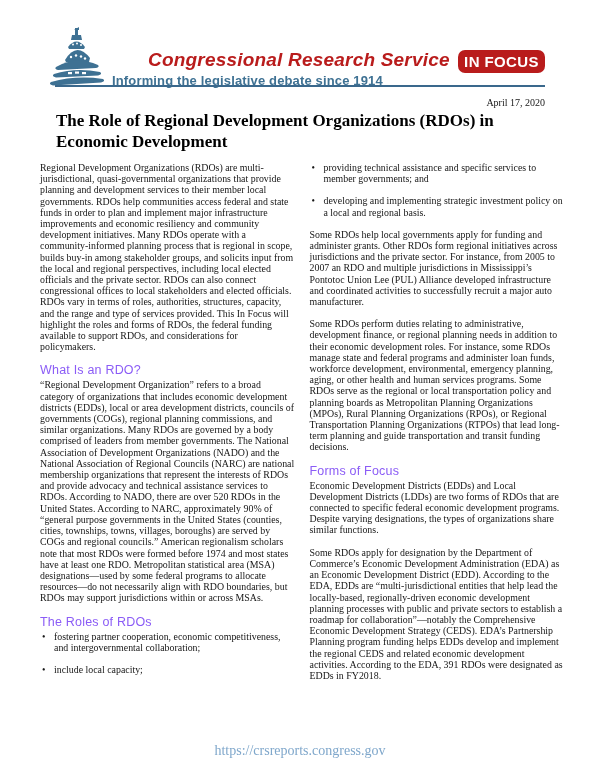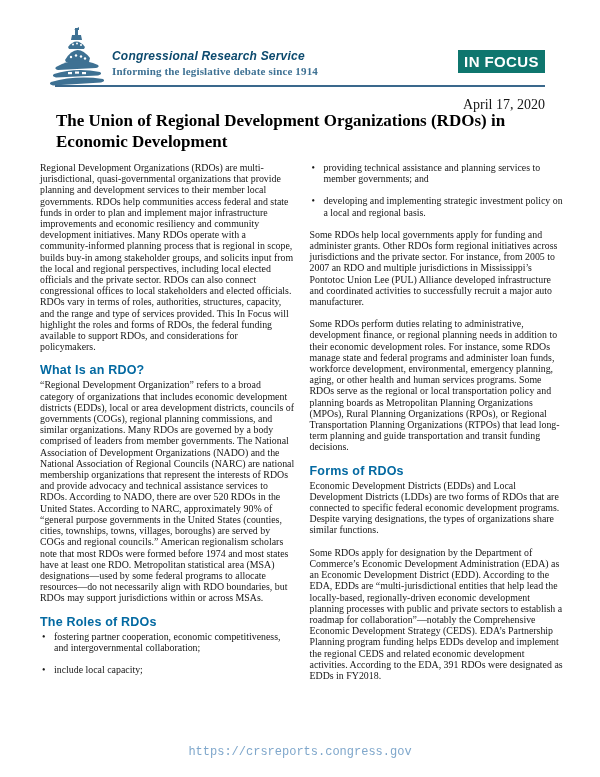--- a/index.html
+++ b/index.html
@@ -13,65 +13,65 @@
   }
   .page{position:absolute;inset:0;}
 
   
   .logo-group{position:absolute;left:48px;top:27px;display:flex;align-items:flex-start;}
   .dome-svg{width:58px;height:60px;display:block;}
   .brand-text{margin-left:6px;margin-top:22px;}
   .brand-name{
     font-family:"Liberation Sans", sans-serif;
     font-weight:bold;font-style:italic;
-    font-size:12px;letter-spacing:.2px;
-    color:#0c4a6e;white-space:nowrap;
+    font-size:19px;letter-spacing:.2px;
+    color:#b91c1c;white-space:nowrap;margin-left:36px;
   }
   .brand-tagline{
-    font-family:Liberation Serif, serif;
-    font-weight:bold;font-size:11px;letter-spacing:.15px;
+    font-family:Liberation Sans, sans-serif;
+    font-weight:bold;font-size:13px;letter-spacing:.15px;
     color:#3E7193;margin-top:2px;white-space:nowrap;
   }
   .badge{
     position:absolute;left:458px;top:50px;width:87px;height:23px;
-    background:#0f766e;color:#ffffff;
+    background:#b91c1c;color:#ffffff;
     font-family:"Liberation Sans", sans-serif;font-weight:bold;
     font-size:15px;letter-spacing:.4px;
-    display:flex;align-items:center;justify-content:center;
+    display:flex;align-items:center;justify-content:center;border-radius:7px;
   }
   .header-rule{position:absolute;left:55px;top:85px;width:490px;height:2px;background:#3A688C;}
 
   
   .date-line{
     position:absolute;top:97px;left:0;width:545px;
-    text-align:right;font-size:14px;color:#161616;
+    text-align:right;font-size:10px;color:#161616;
   }
   .doc-title{
     position:absolute;left:56px;top:110px;width:497px;
     margin:0;font-family:"Liberation Serif", serif;
     font-size:17px;line-height:21px;font-weight:bold;color:#000000;
   }
 
   
   .columns{position:absolute;left:40px;top:162px;width:524px;display:flex;gap:15px;}
   .col{width:258px;font-size:9.9px;line-height:11.2px;text-align:left;}
   .body-para{margin:0 0 11px 0;}
   .sec-heading{
-    font-family:"Liberation Sans", sans-serif;font-weight:bold;
-    font-size:12.5px;line-height:14px;color:#0369a1;
+    font-family:"Liberation Sans", sans-serif;font-weight:normal;
+    font-size:12.5px;line-height:14px;color:#8b5cf6;
     letter-spacing:.2px;margin:10px 0 2px 0;
   }
   .bullet-item{display:flex;margin:0 0 11px 0;}
   .bullet-marker{width:14px;flex:0 0 14px;padding-left:2px;box-sizing:border-box;}
   .bullet-text{flex:1;}
 
   
   .footer{position:absolute;left:0;top:741px;width:600px;text-align:center;}
   .footer a{
-    font-family:Liberation Mono, monospace;font-size:12px;
+    font-family:Liberation Serif, serif;font-size:14px;
     color:#7FA7CB;text-decoration:none;
   }
 </style>
 </head>
 <body>
 
 <div class="page">
 
   <div class="logo-group">
     <svg class="dome-svg" viewBox="0 0 58 60" aria-hidden="true">
@@ -106,49 +106,49 @@
     <div class="brand-text">
       <div class="brand-name">Congressional Research Service</div>
       <div class="brand-tagline">Informing the legislative debate since 1914</div>
     </div>
   </div>
 
   <div class="badge">IN FOCUS</div>
   <div class="header-rule"></div>
 
   <div class="date-line">April 17, 2020</div>
-  <h1 class="doc-title">The Union of Regional Development Organizations (RDOs) in Economic Development</h1>
+  <h1 class="doc-title">The Role of Regional Development Organizations (RDOs) in Economic Development</h1>
 
   <div class="columns">
     <div class="col" id="col-left">
         <p class="body-para">Regional Development Organizations (RDOs) are multi-jurisdictional, quasi-governmental organizations that provide planning and development services to their member local governments. RDOs help communities access federal and state funds in order to plan and implement major infrastructure improvements and economic resiliency and community development initiatives. Many RDOs operate with a community-informed planning process that is regional in scope, builds buy-in among stakeholder groups, and solicits input from the local and regional perspectives, including local elected officials and the private sector. RDOs can also connect congressional offices to local stakeholders and elected officials. RDOs vary in terms of roles, authorities, structures, capacity, and the range and type of services provided. This In Focus will highlight the roles and forms of RDOs, the federal funding available to support RDOs, and considerations for policymakers.</p>
         <div class="sec-heading">What Is an RDO?</div>
         <p class="body-para">“Regional Development Organization” refers to a broad category of organizations that includes economic development districts (EDDs), local or area development districts, councils of governments (COGs), regional planning commissions, and similar organizations. Many RDOs are governed by a body comprised of leaders from member governments. The National Association of Development Organizations (NADO) and the National Association of Regional Councils (NARC) are national membership organizations that represent the interests of RDOs and provide advocacy and technical assistance services to RDOs. According to NADO, there are over 520 RDOs in the United States. According to NARC, approximately 90% of “general purpose governments in the United States (counties, cities, townships, towns, villages, boroughs) are served by COGs and regional councils.” American regionalism scholars note that most RDOs were formed before 1974 and most states have at least one RDO. Metropolitan statistical area (MSA) designations—used by some federal programs to allocate resources—do not necessarily align with RDO boundaries, but RDOs may support jurisdictions within or across MSAs.</p>
         <div class="sec-heading">The Roles of RDOs</div>
         <div class="bullet-item">
           <span class="bullet-marker">•</span>
           <span class="bullet-text">fostering partner cooperation, economic competitiveness, and intergovernmental collaboration;</span>
         </div>
         <div class="bullet-item">
           <span class="bullet-marker">•</span>
           <span class="bullet-text">include local capacity;</span>
         </div>
       </div>
     <div class="col" id="col-right">
         <div class="bullet-item">
           <span class="bullet-marker">•</span>
-          <span class="bullet-text">providing technical assistance and planning services to member governments; and</span>
+          <span class="bullet-text">providing technical assistance and specific services to member governments; and</span>
         </div>
         <div class="bullet-item">
           <span class="bullet-marker">•</span>
           <span class="bullet-text">developing and implementing strategic investment policy on a local and regional basis.</span>
         </div>
         <p class="body-para">Some RDOs help local governments apply for funding and administer grants. Other RDOs form regional initiatives across jurisdictions and the private sector. For instance, from 2005 to 2007 an RDO and multiple jurisdictions in Mississippi’s Pontotoc Union Lee (PUL) Alliance developed infrastructure and coordinated activities to successfully recruit a major auto manufacturer.</p>
         <p class="body-para">Some RDOs perform duties relating to administrative, development finance, or regional planning needs in addition to their economic development roles. For instance, some RDOs manage state and federal programs and administer loan funds, workforce development, environmental, emergency planning, aging, or other health and human services programs. Some RDOs serve as the regional or local transportation policy and planning boards as Metropolitan Planning Organizations (MPOs), Rural Planning Organizations (RPOs), or Regional Transportation Planning Organizations (RTPOs) that lead long-term planning and guide transportation and transit funding decisions.</p>
-        <div class="sec-heading">Forms of RDOs</div>
+        <div class="sec-heading">Forms of Focus</div>
         <p class="body-para">Economic Development Districts (EDDs) and Local Development Districts (LDDs) are two forms of RDOs that are connected to specific federal economic development programs. Despite varying designations, the types of organizations share similar functions.</p>
         <p class="body-para">Some RDOs apply for designation by the Department of Commerce’s Economic Development Administration (EDA) as an Economic Development District (EDD). According to the EDA, EDDs are “multi-jurisdictional entities that help lead the locally-based, regionally-driven economic development planning processes with public and private sectors to establish a roadmap for collaboration”—notably the Comprehensive Economic Development Strategy (CEDS). EDA’s Partnership Planning program funding helps EDDs develop and implement the regional CEDS and related economic development activities. According to the EDA, 391 RDOs were designated as EDDs in FY2018.</p>
       </div>
   </div>
 
   <div class="footer">
     <a href="#">https://crsreports.congress.gov</a>
   </div>
 
 </div>

